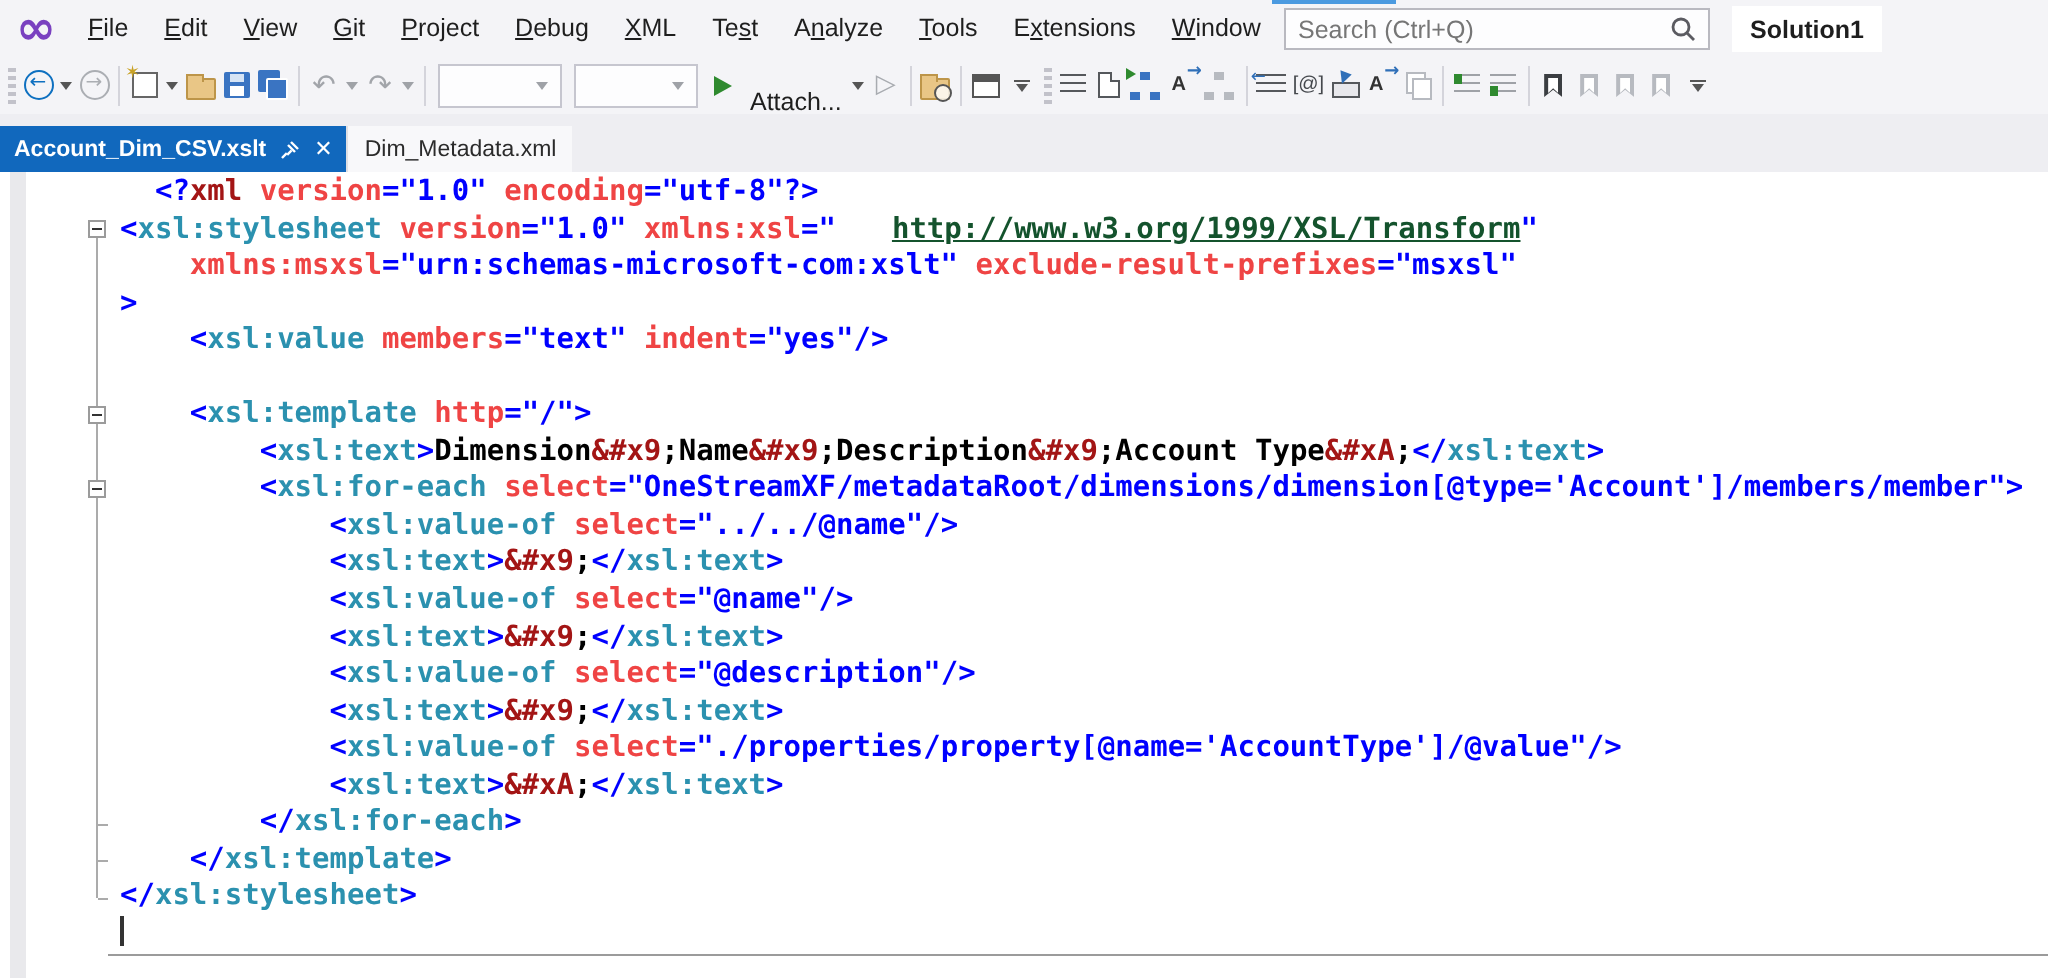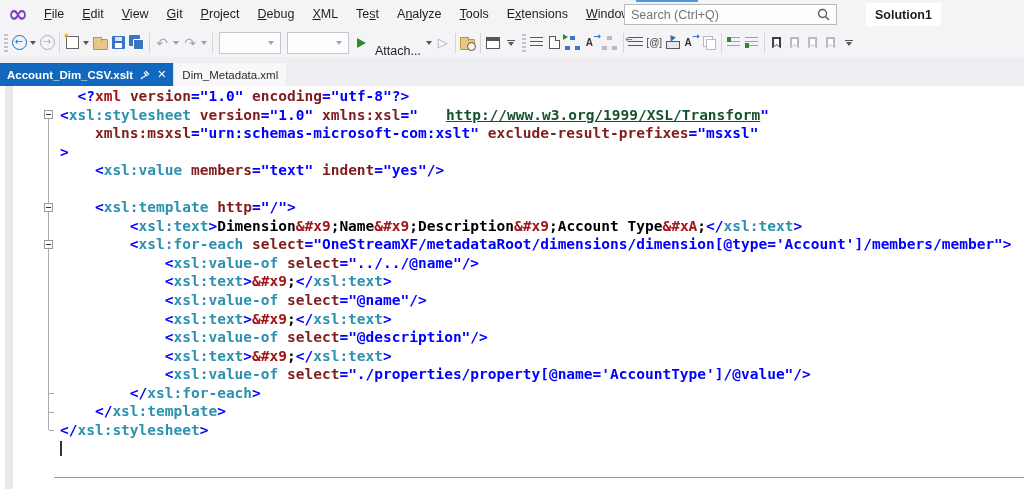--- a/index.html
+++ b/index.html
@@ -4,21 +4,21 @@
 <style>
   * { margin:0; padding:0; box-sizing:border-box; }
   html,body { width:1024px; height:489px; overflow:hidden; background:#fff; font-family:"Liberation Sans",sans-serif; }
 
   
   .menubar { height:28px; background:#F4F4F7; display:flex; align-items:center; position:relative; }
   .vslogo { font-family:"DejaVu Sans",sans-serif; font-weight:bold; color:#7A41C0; font-size:24px; margin:0 7px 0 8px; line-height:20px; }
   .menu-items { display:flex; align-items:flex-start; }
   .menu-item { font-size:12.5px; color:#1E1E1E; padding:4px 9px; white-space:nowrap; }
   .menu-item u { text-decoration:underline; }
-  .searchbox { position:absolute; left:624px; top:4px; width:213px; height:21px; background:#FDFDFE; border:1px solid #B9B9C0; display:flex; align-items:center; padding:0 6px; }
+  .searchbox { position:absolute; left:642px; top:4px; width:213px; height:21px; background:#FDFDFE; border:1px solid #B9B9C0; display:flex; align-items:center; padding:0 6px; }
   .searchbox .ph { color:#767676; font-size:12.5px; flex:1; }
   .solution { position:absolute; left:866px; top:3px; height:23px; background:#FFFFFF; padding:0 9px; display:flex; align-items:center; font-weight:bold; font-size:12.5px; color:#1E1E1E; }
   .bluesliver { position:absolute; left:636px; top:0; width:62px; height:2px; background:#4B9AE0; }
 
   
   .toolbar { height:29px; background:#F4F4F7; display:flex; align-items:center; padding-left:2px; }
   .grip { width:4px; height:18px; margin:0 2px; background-image:repeating-linear-gradient(#C2C2CA 0 2px, transparent 2px 4px); }
   .tbi { display:inline-flex; align-items:center; justify-content:center; height:22px; min-width:15px; margin:0 1.5px; position:relative; }
   .sep { width:1px; height:20px; background:#D4D4DB; margin:0 3px; flex:none; }
   .circ { width:15px; height:15px; border-radius:50%; border:1.5px solid #0E70C0; color:#0E70C0; font-size:10px; line-height:12px; text-align:center; font-family:"DejaVu Sans",sans-serif; }
@@ -87,21 +87,21 @@
   .code-area { position:absolute; left:0; top:1px; right:0; }
   .code-row { display:flex; height:18.55px; }
   .gutter { width:60px; flex:none; position:relative; }
   .gl-full::before { content:''; position:absolute; left:48px; top:0; bottom:0; width:1px; background:#ABABAB; }
   .gl-bot::before { content:''; position:absolute; left:48px; top:50%; bottom:0; width:1px; background:#ABABAB; }
   .gl-top::before { content:''; position:absolute; left:48px; top:0; height:50%; width:1px; background:#ABABAB; }
   .gl-tick::after { content:''; position:absolute; left:49px; top:50%; width:5px; height:1px; background:#ABABAB; }
   .foldbox { position:absolute; left:44px; top:50%; margin-top:-4.5px; width:9px; height:9px; border:1px solid #9B9B9B; background:#fff; z-index:2; }
   .foldbox::after { content:''; position:absolute; left:1px; right:1px; top:3px; height:1px; background:#333; }
   .code-text { font-family:"DejaVu Sans Mono",monospace; font-size:14.5px; font-weight:bold; line-height:18.55px; white-space:pre; }
-  .tk-d { color:#0000FF; } .tk-e { color:#2B91AF; } .tk-a { color:#7f1d1d; }
+  .tk-d { color:#0000FF; } .tk-e { color:#2B91AF; } .tk-a { color:#ef4444; }
   .tk-v { color:#0000FF; } .tk-t { color:#000000; } .tk-en { color:#A31515; }
   .tk-pi { color:#A31515; } .tk-lk { color:#14532d; text-decoration:underline;margin-left:28px; }
   .caret { display:inline-block; width:2px; height:15px; background:#333; vertical-align:middle; margin-top:-2px; }
   .bottom-rule { position:absolute; left:54px; right:0; top:391px; height:1px; background:#9B9B9B; }
 </style>
 </head>
 <body>
 
 <div class="menubar">
   <span class="vslogo">∞</span>
@@ -359,20 +359,24 @@
       </div>
       <div class="code-row">
         <div class="gutter gl-full"></div>
         <div class="code-text"><span class="tk-t">            </span><span class="tk-d">&lt;</span><span class="tk-e">xsl:text</span><span class="tk-d">&gt;</span><span class="tk-en">&amp;#x9</span><span class="tk-t">;</span><span class="tk-d">&lt;/</span><span class="tk-e">xsl:text</span><span class="tk-d">&gt;</span></div>
       </div>
       <div class="code-row">
         <div class="gutter gl-full"></div>
         <div class="code-text"><span class="tk-t">            </span><span class="tk-d">&lt;</span><span class="tk-e">xsl:value-of</span><span class="tk-t"> </span><span class="tk-a">select</span><span class="tk-d">=</span><span class="tk-v">"./properties/property[@name='AccountType']/@value"</span><span class="tk-d">/&gt;</span></div>
       </div>
       <div class="code-row">
+        <div class="gutter gl-full"></div>
+        <div class="code-text"><span class="tk-t">            </span><span class="tk-d">&lt;</span><span class="tk-e">xsl:text</span><span class="tk-d">&gt;</span><span class="tk-en">&amp;#xA</span><span class="tk-t">;</span><span class="tk-d">&lt;/</span><span class="tk-e">xsl:text</span><span class="tk-d">&gt;</span></div>
+      </div>
+      <div class="code-row">
         <div class="gutter gl-full gl-tick"></div>
         <div class="code-text"><span class="tk-t">        </span><span class="tk-d">&lt;/</span><span class="tk-e">xsl:for-each</span><span class="tk-d">&gt;</span></div>
       </div>
       <div class="code-row">
         <div class="gutter gl-full gl-tick"></div>
         <div class="code-text"><span class="tk-t">    </span><span class="tk-d">&lt;/</span><span class="tk-e">xsl:template</span><span class="tk-d">&gt;</span></div>
       </div>
       <div class="code-row">
         <div class="gutter gl-top gl-tick"></div>
         <div class="code-text"><span class="tk-d">&lt;/</span><span class="tk-e">xsl:stylesheet</span><span class="tk-d">&gt;</span></div>

